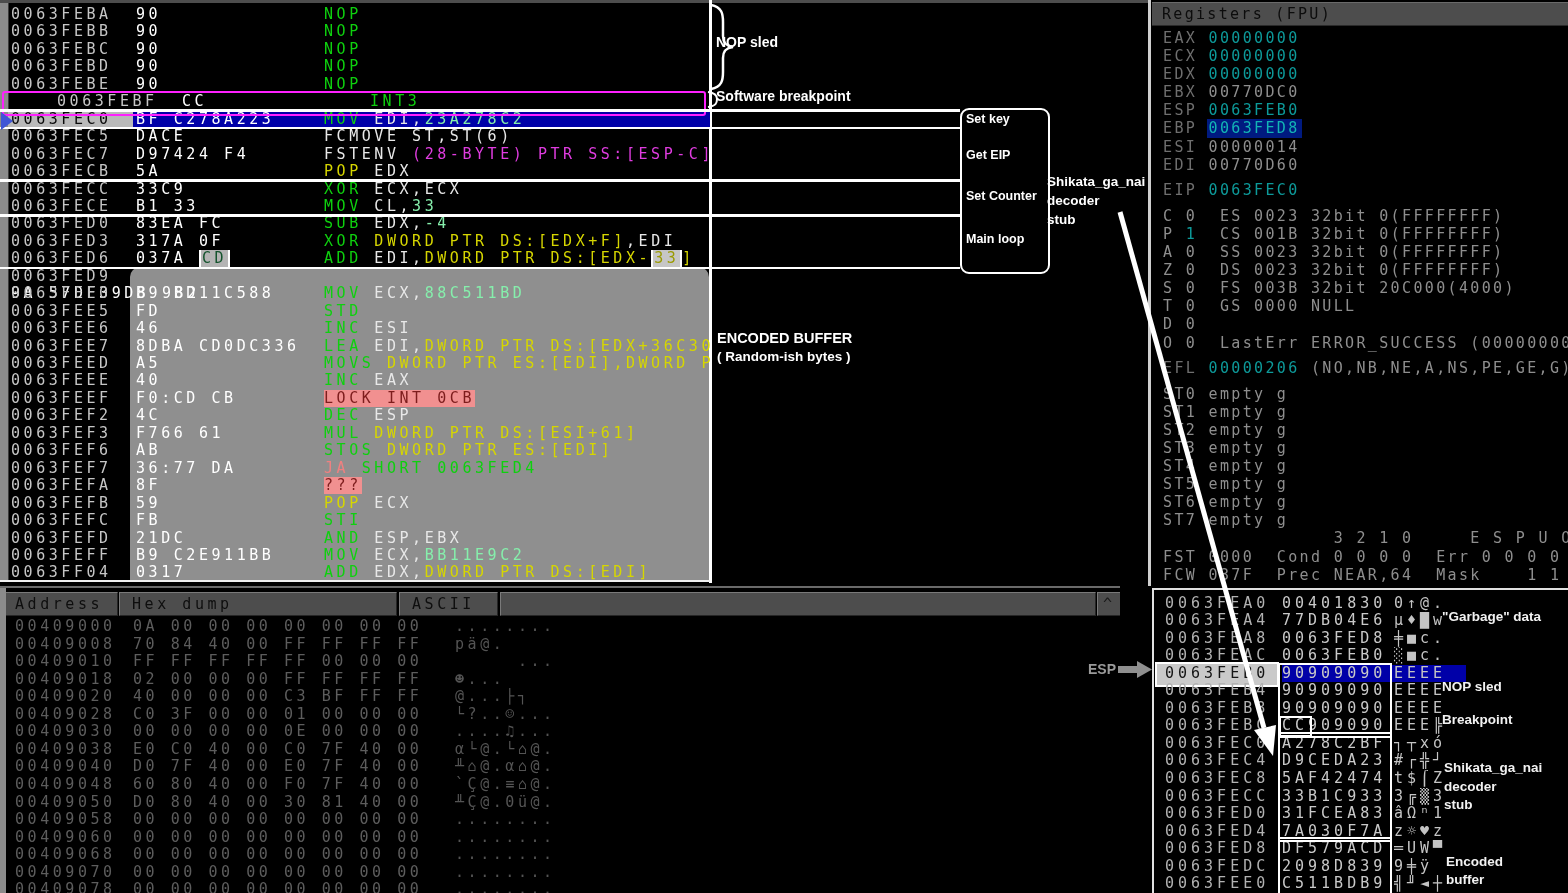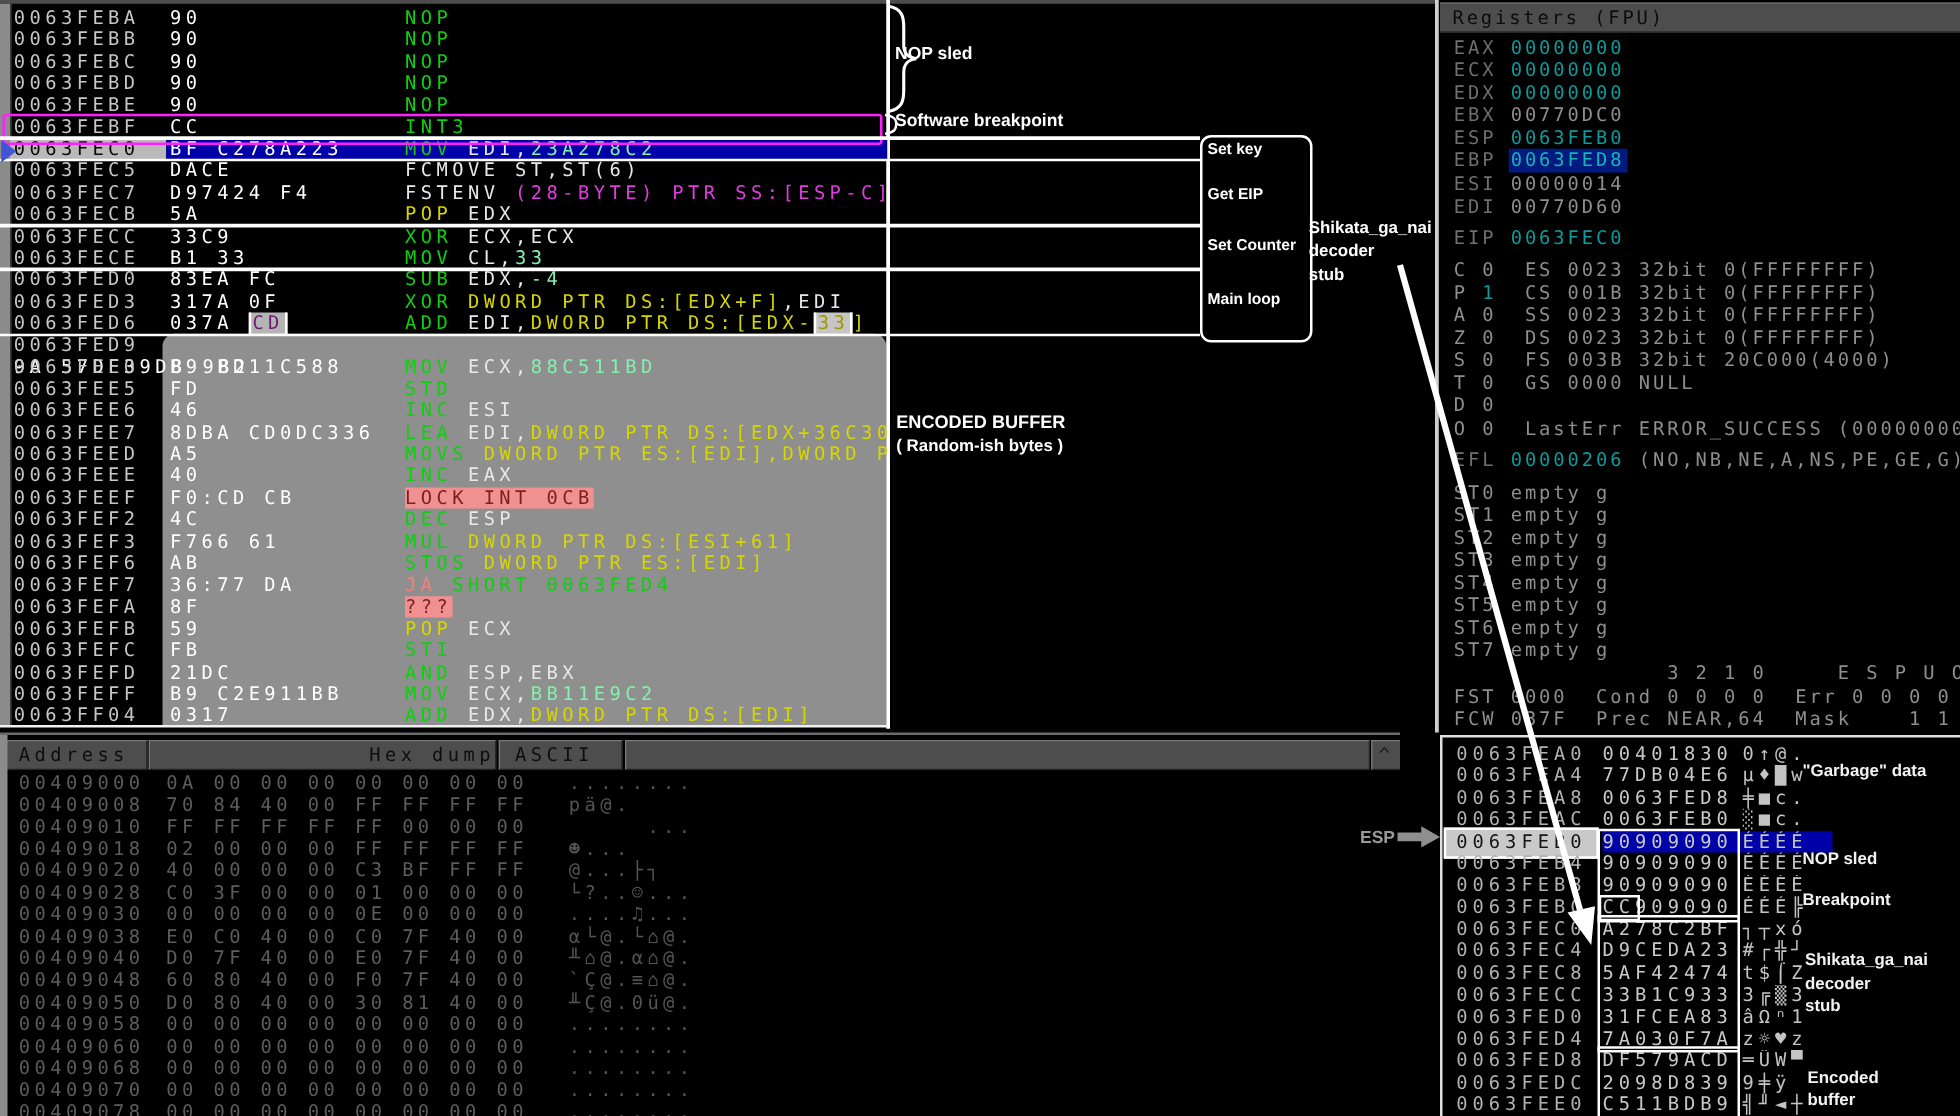--- a/index.html
+++ b/index.html
@@ -20,21 +20,21 @@
   .drow{position:absolute;left:0;width:702px;height:17.45px;line-height:17.45px;display:flex;
         font-size:15px;letter-spacing:3.55px;white-space:pre;z-index:2;}
   .drow .ca{width:122px;padding-left:3px;color:#c6c6c6;overflow:hidden;flex:none;}
   .drow .ch{width:186px;padding-left:3px;overflow:hidden;flex:none;}
   .drow .ci{flex:1;padding-left:2px;overflow:hidden;}
   .drow.sel .ch,.drow.sel .ci{background:#0000a8;}
   .drow.sel .ca{background:#b9b9b9;color:#0a0a0a;}
   .c-w{color:#e8e8e8;} .c-g{color:#0ed00e;} .c-y{color:#d6d600;} .c-c{color:#86efac;}
   .c-m{color:#e03ce0;text-align:center;} .c-r{color:#ef8080;} .c-h{color:#ffffff;}
   .c-rb{background:#f19090;color:#7d1d1d;}
-  .c-box{background:#b4b4b4;color:#701a75;border:2px solid #fff;padding:0 1px;margin:-2px 0;}
+  .c-box{background:#b4b4b4;color:#14532d;border:2px solid #fff;padding:0 1px;margin:-2px 0;}
   .c-ybox{background:#c6c6c6;color:#9a9a00;border:2px solid #fff;padding:0 1px;margin:-2px 0;}
   
   #int3box{left:2px;top:91px;width:700px;height:20.5px;border:2px solid #ff20ff;border-radius:3px;z-index:5;}
   .gline{position:absolute;height:2.5px;background:#ffffff;left:0;z-index:6;}
   #bracketbox{left:960px;top:108px;width:86px;height:162px;border:2.5px solid #fff;border-radius:9px;z-index:6;}
   .glabel{position:absolute;left:966px;color:#fff;font-weight:bold;font-size:12.5px;white-space:nowrap;z-index:7;}
   .stublabel{position:absolute;left:1047px;color:#fff;font-weight:bold;font-size:13.5px;white-space:nowrap;z-index:7;}
   .ann{position:absolute;color:#fff;font-weight:bold;font-size:14px;white-space:nowrap;z-index:7;}
   
   #hexdump{left:0;top:586px;width:1120px;height:307px;overflow:hidden;border-top:2px solid #6a6a6a;}
@@ -86,21 +86,21 @@
   <div class="abs" id="dis-leftstrip"></div>
 
   <div class="abs" id="disasm">
     <div id="greyrect"></div>
     <div id="disasm-rows">
         <div class="drow" style="top: 6px;"><div class="ca">0063FEBA</div><div class="ch"><span class="c-h">90</span></div><div class="ci"><span class="c-g">NOP</span></div></div>
         <div class="drow" style="top: 23.45px;"><div class="ca">0063FEBB</div><div class="ch"><span class="c-h">90</span></div><div class="ci"><span class="c-g">NOP</span></div></div>
         <div class="drow" style="top: 40.9px;"><div class="ca">0063FEBC</div><div class="ch"><span class="c-h">90</span></div><div class="ci"><span class="c-g">NOP</span></div></div>
         <div class="drow" style="top: 58.35px;"><div class="ca">0063FEBD</div><div class="ch"><span class="c-h">90</span></div><div class="ci"><span class="c-g">NOP</span></div></div>
         <div class="drow" style="top: 75.8px;"><div class="ca">0063FEBE</div><div class="ch"><span class="c-h">90</span></div><div class="ci"><span class="c-g">NOP</span></div></div>
-        <div class="drow" style="top: 93.25px;"><div class="ca">0063FEBF</div><div class="ch"><span class="c-h">CC</span></div><div class="ci"><span class="c-g">INT3</span></div></div>
+        <div class="drow" style="top: 93.25px; padding-left: 46px;"><div class="ca">0063FEBF</div><div class="ch"><span class="c-h">CC</span></div><div class="ci"><span class="c-g">INT3</span></div></div>
         <div class="drow sel" style="top: 110.7px;"><div class="ca">0063FEC0</div><div class="ch"><span class="c-h">BF C278A223</span></div><div class="ci"><span class="c-g">MOV</span><span class="c-w"> EDI,</span><span class="c-c">23A278C2</span></div></div>
         <div class="drow" style="top: 128.15px;"><div class="ca">0063FEC5</div><div class="ch"><span class="c-h">DACE</span></div><div class="ci"><span class="c-w">FCMOVE ST,ST(6)</span></div></div>
         <div class="drow" style="top: 145.6px;"><div class="ca">0063FEC7</div><div class="ch"><span class="c-h">D97424 F4</span></div><div class="ci"><span class="c-w">FSTENV </span><span class="c-m">(28-BYTE) PTR SS:[ESP-C]</span></div></div>
         <div class="drow" style="top: 163.05px;"><div class="ca">0063FECB</div><div class="ch"><span class="c-h">5A</span></div><div class="ci"><span class="c-y">POP</span><span class="c-w"> EDX</span></div></div>
         <div class="drow" style="top: 180.5px;"><div class="ca">0063FECC</div><div class="ch"><span class="c-h">33C9</span></div><div class="ci"><span class="c-g">XOR</span><span class="c-w"> ECX,ECX</span></div></div>
         <div class="drow" style="top: 197.95px;"><div class="ca">0063FECE</div><div class="ch"><span class="c-h">B1 33</span></div><div class="ci"><span class="c-g">MOV</span><span class="c-w"> CL,</span><span class="c-c">33</span></div></div>
         <div class="drow" style="top: 215.4px;"><div class="ca">0063FED0</div><div class="ch"><span class="c-h">83EA FC</span></div><div class="ci"><span class="c-g">SUB</span><span class="c-w"> EDX,</span><span class="c-c">-4</span></div></div>
         <div class="drow" style="top: 232.85px;"><div class="ca">0063FED3</div><div class="ch"><span class="c-h">317A 0F</span></div><div class="ci"><span class="c-g">XOR</span><span class="c-w"> </span><span class="c-y">DWORD PTR DS:[EDX+F]</span><span class="c-w">,EDI</span></div></div>
         <div class="drow" style="top: 250.3px;"><div class="ca">0063FED6</div><div class="ch"><span class="c-h">037A </span><span class="c-box">CD</span></div><div class="ci"><span class="c-g">ADD</span><span class="c-w"> EDI,</span><span class="c-y">DWORD PTR DS:[EDX-</span><span class="c-ybox">33</span><span class="c-y">]</span></div></div>
         <div class="drow grey" style="top: 267.75px; flex-direction: column;"><div class="ca">0063FED9</div><div class="ch"><span class="c-h">9A 57DF39D8 9820</span></div><div class="ci"><span class="c-r">CALL</span><span class="c-g"> FAR 2098:D839DF57</span></div></div>
@@ -188,21 +188,21 @@
         <div class="rline"><span class="c-d">ST6 empty g</span></div>
         <div class="rline"><span class="c-d">ST7 empty g</span></div>
         <div class="rline"><span class="c-d">               3 2 1 0     E S P U O Z D I</span></div>
         <div class="rline"><span class="c-d">FST 0000  Cond 0 0 0 0  Err 0 0 0 0 0 0 0 0 (GT)</span></div>
         <div class="rline"><span class="c-d">FCW 037F  Prec NEAR,64  Mask    1 1 1 1 1 1</span></div>
       </div>
   </div>
 
   <div class="abs" id="hexdump">
     <div class="hcell" style="left:2px;width:102px;">Address</div>
-    <div class="hcell" style="left:119px;width:264px;text-align:right;">Hex dump</div>
+    <div class="hcell" style="left:119px;width:264px;">Hex dump</div>
     <div class="hcell" style="left:399px;width:85px;">ASCII</div>
     <div class="hcell" style="left:500px;width:582px;"></div>
     <div class="hcell" style="left:1097px;width:20px;padding-left:5px;color:#1a1a1a;">^</div>
     <div id="hexdump-rows">
         <div class="hrow" style="top: 30px;"><div class="ha">00409000</div><div class="hh">0A 00 00 00 00 00 00 00</div><div class="hc">........</div></div>
         <div class="hrow" style="top: 47.55px;"><div class="ha">00409008</div><div class="hh">70 84 40 00 FF FF FF FF</div><div class="hc">pä@.    </div></div>
         <div class="hrow" style="top: 65.1px;"><div class="ha">00409010</div><div class="hh">FF FF FF FF FF 00 00 00</div><div class="hc">     ...</div></div>
         <div class="hrow" style="top: 82.65px;"><div class="ha">00409018</div><div class="hh">02 00 00 00 FF FF FF FF</div><div class="hc">☻...    </div></div>
         <div class="hrow" style="top: 100.2px;"><div class="ha">00409020</div><div class="hh">40 00 00 00 C3 BF FF FF</div><div class="hc">@...├┐  </div></div>
         <div class="hrow" style="top: 117.75px;"><div class="ha">00409028</div><div class="hh">C0 3F 00 00 01 00 00 00</div><div class="hc">└?..☺...</div></div>

